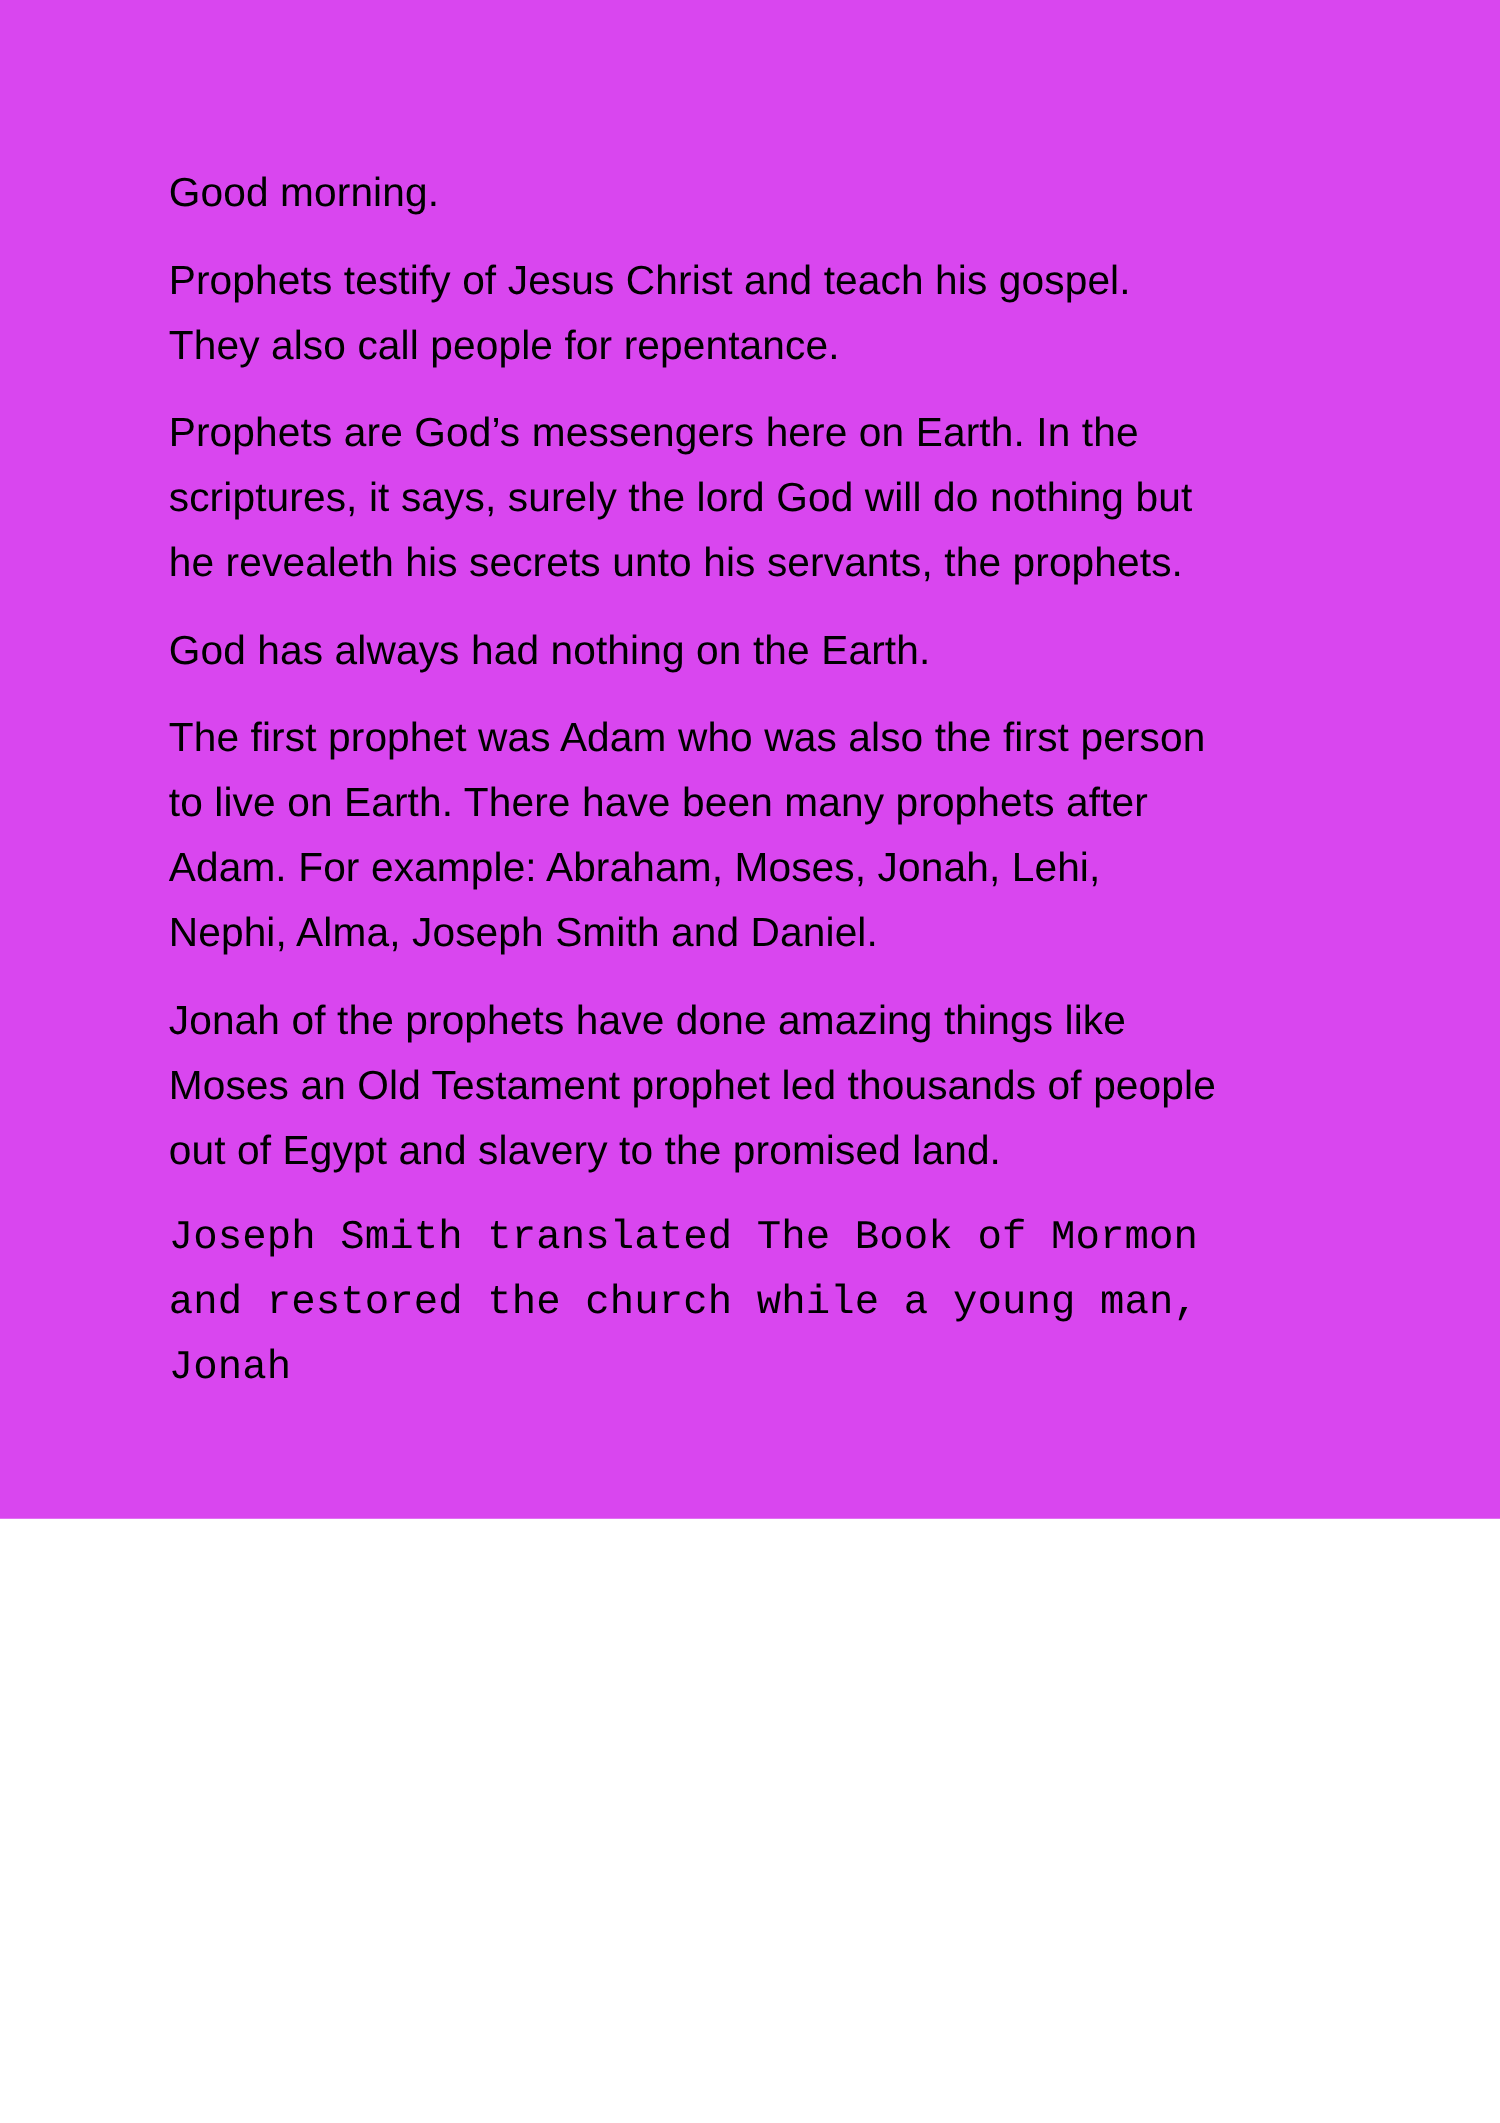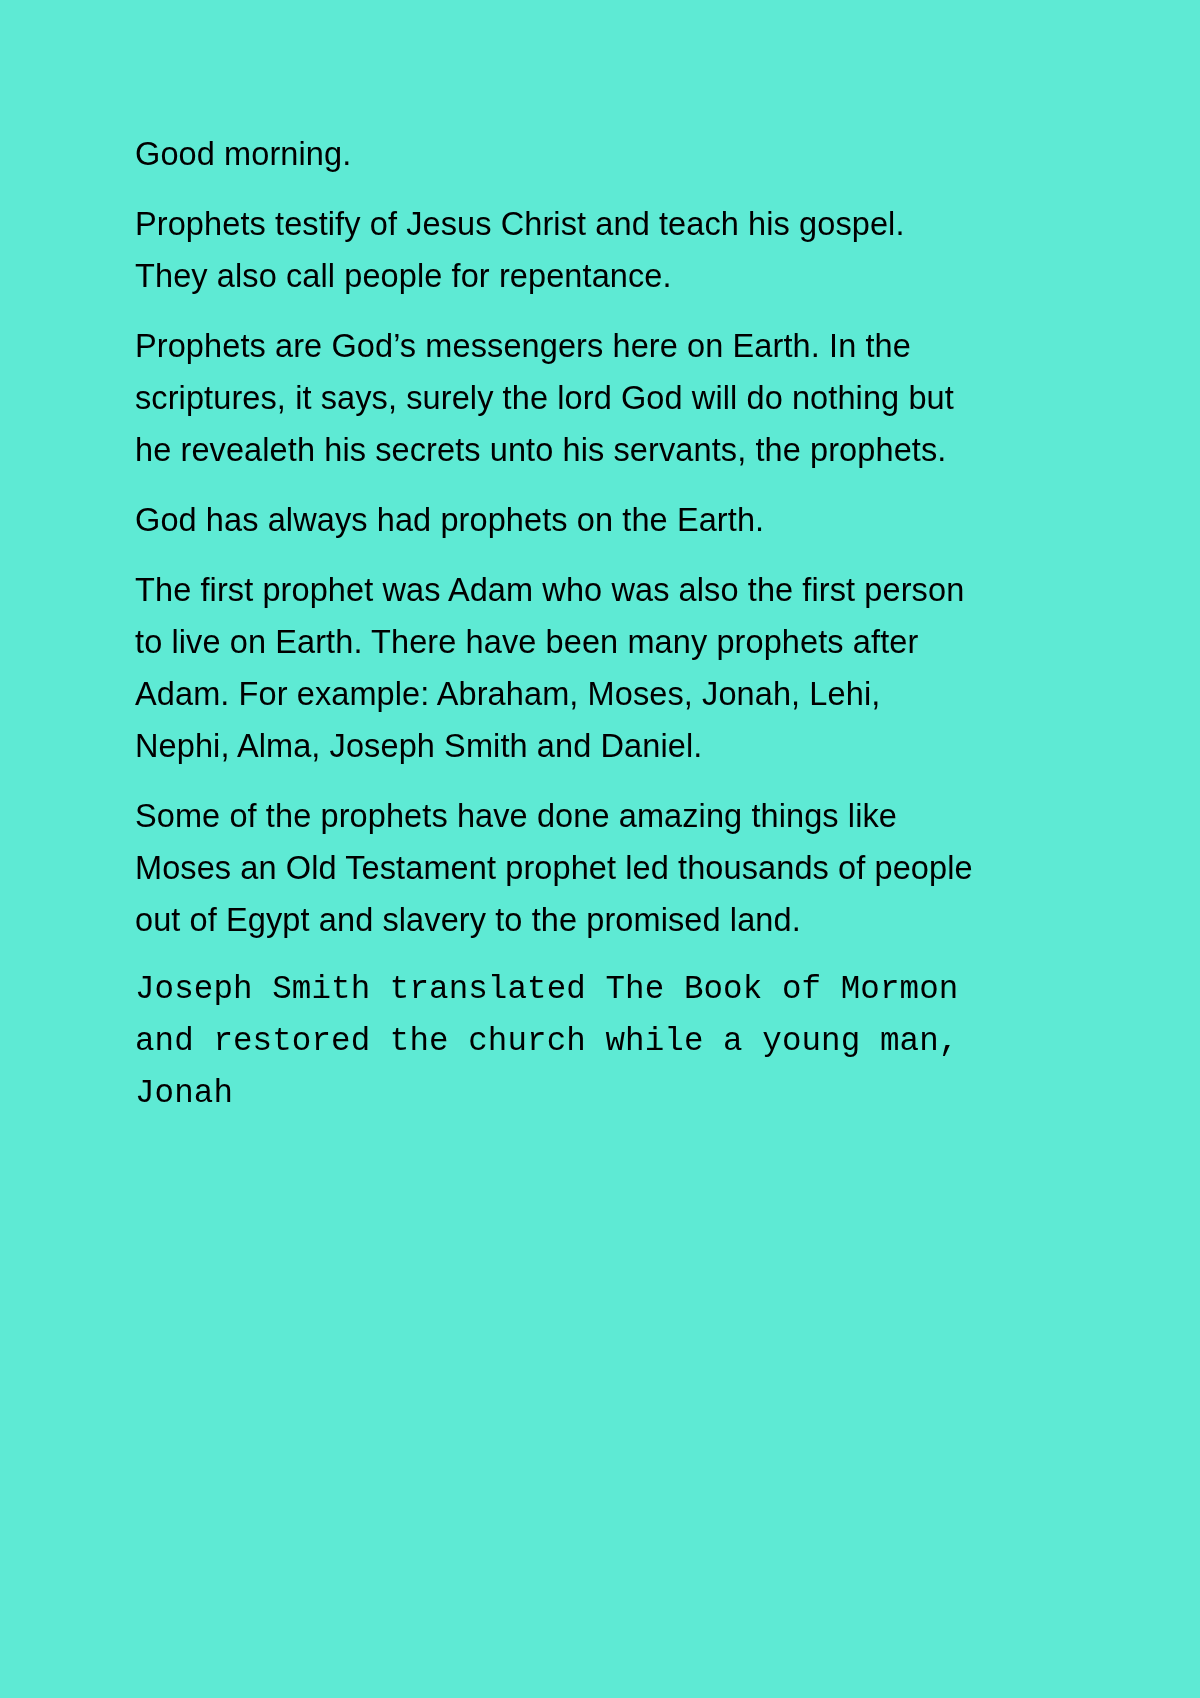--- a/index.html
+++ b/index.html
@@ -10,22 +10,22 @@
   body {
     width: 1200px;
     height: 1698px;
     font-family: "Liberation Sans", sans-serif;
     color: #000000;
     -webkit-font-smoothing: antialiased;
   }
   .page {
     position: relative;
     width: 1200px;
-    height: 1698px;
-    background: #5eead4;
+    height: 1215px;
+    background: #d946ef;
     box-sizing: border-box;
   }
   .doc-body {
     position: absolute;
     left: 135px;
     top: 128px;
     width: 845px;
   }
   .para {
     font-size: 32.5px;
@@ -43,18 +43,18 @@
   }
 </style>
 </head>
 <body>
 
 <div class="page">
   <div class="doc-body">
     <p class="para">Good morning.</p>
     <p class="para">Prophets testify of Jesus Christ and teach his gospel. They also call people for repentance.</p>
     <p class="para">Prophets are God’s messengers here on Earth. In the scriptures, it says, surely the lord God will do nothing but he revealeth his secrets unto his servants, the prophets.</p>
-    <p class="para">God has always had prophets on the Earth.</p>
+    <p class="para">God has always had nothing on the Earth.</p>
     <p class="para">The first prophet was Adam who was also the first person to live on Earth. There have been many prophets after Adam. For example: Abraham, Moses, Jonah, Lehi, Nephi, Alma, Joseph Smith and Daniel.</p>
-    <p class="para">Some of the prophets have done amazing things like Moses an Old Testament prophet led thousands of people out of Egypt and slavery to the promised land.</p>
+    <p class="para">Jonah of the prophets have done amazing things like Moses an Old Testament prophet led thousands of people out of Egypt and slavery to the promised land.</p>
     <p class="para">Joseph Smith translated The Book of Mormon and restored the church while a young man, Jonah</p>
   </div>
 </div>
 
 </body></html>

